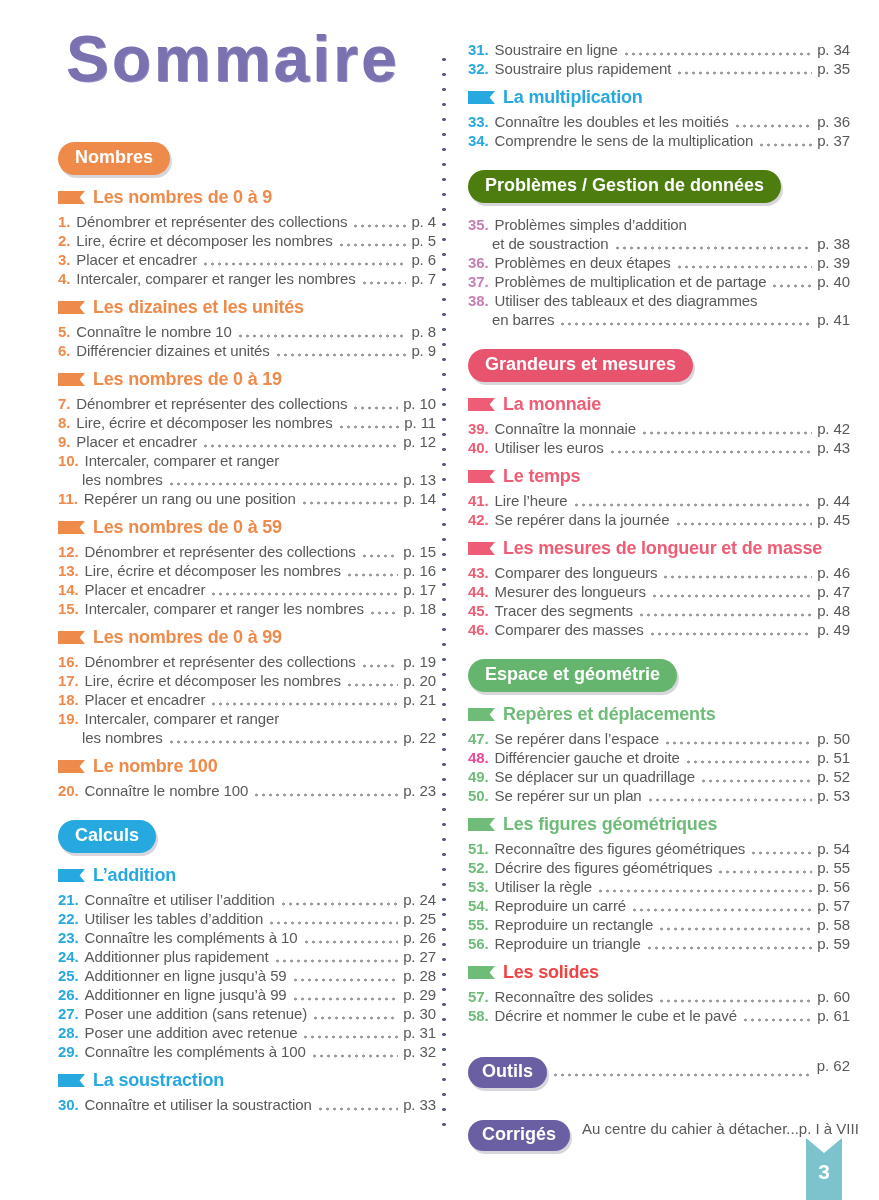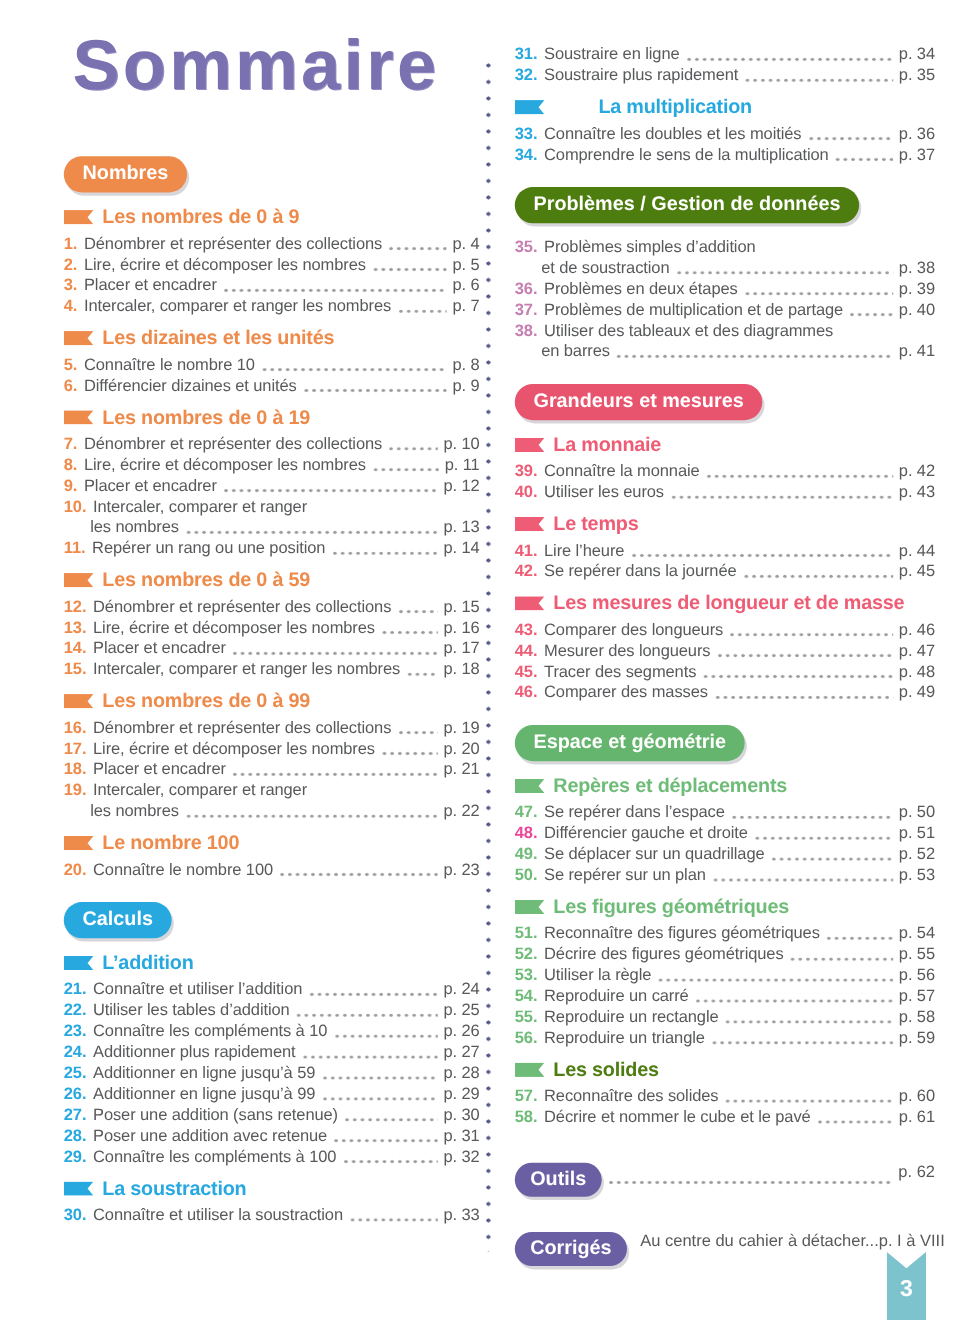--- a/index.html
+++ b/index.html
@@ -300,21 +300,21 @@
       <span class="page">p. 34</span>
     </div>
     <div class="row">
       <span class="num" style="color: rgb(39, 169, 224);">32.</span>
       <span class="txt">Soustraire plus rapidement</span>
       <span class="leader"></span>
       <span class="page">p. 35</span>
     </div>
     <div class="section">
       <span class="flag" style="background: rgb(39, 169, 224);"></span>
-      <span class="slabel" style="color: rgb(39, 169, 224); margin-left: 41px;">La multiplication</span>
+      <span class="slabel" style="color: rgb(39, 169, 224);">La multiplication</span>
     </div>
     <div class="row">
       <span class="num" style="color: rgb(39, 169, 224);">33.</span>
       <span class="txt">Connaître les doubles et les moitiés</span>
       <span class="leader"></span>
       <span class="page">p. 36</span>
     </div>
     <div class="row">
       <span class="num" style="color: rgb(39, 169, 224);">34.</span>
       <span class="txt">Comprendre le sens de la multiplication</span>
@@ -477,21 +477,21 @@
       <span class="page">p. 58</span>
     </div>
     <div class="row">
       <span class="num" style="color: rgb(111, 188, 121);">56.</span>
       <span class="txt">Reproduire un triangle</span>
       <span class="leader"></span>
       <span class="page">p. 59</span>
     </div>
     <div class="section">
       <span class="flag" style="background: rgb(111, 188, 121);"></span>
-      <span class="slabel" style="color: #4d7c0f;">Les solides</span>
+      <span class="slabel" style="color: #ef4444;">Les solides</span>
     </div>
     <div class="row">
       <span class="num" style="color: rgb(111, 188, 121);">57.</span>
       <span class="txt">Reconnaître des solides</span>
       <span class="leader"></span>
       <span class="page">p. 60</span>
     </div>
     <div class="row">
       <span class="num" style="color: rgb(111, 188, 121);">58.</span>
       <span class="txt">Décrire et nommer le cube et le pavé</span>

